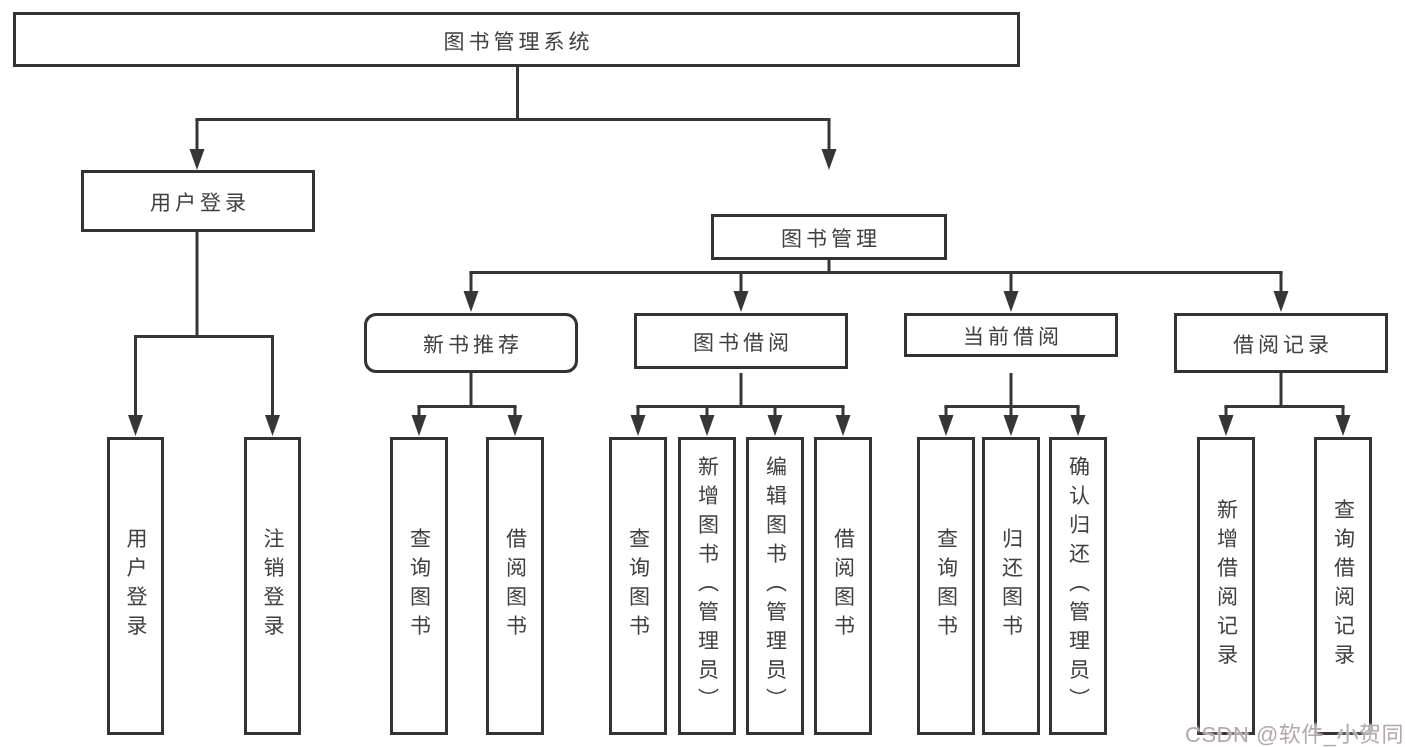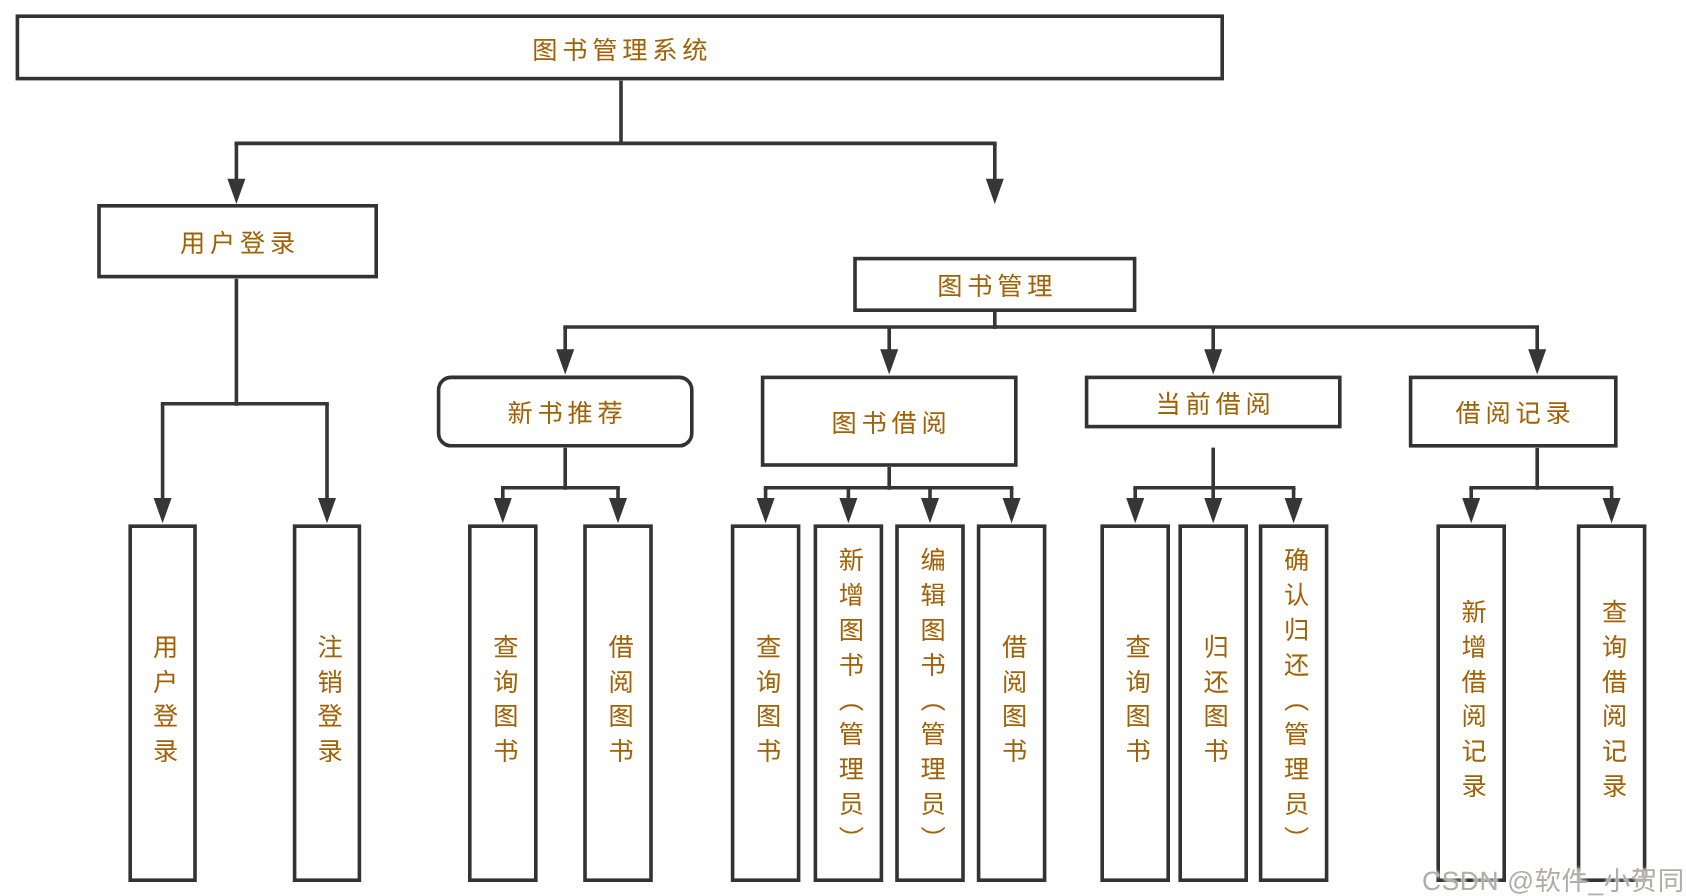--- a/index.html
+++ b/index.html
@@ -6,21 +6,21 @@
   #canvas{
     position:relative;width:1405px;height:747px;background:#ffffff;overflow:hidden;
     font-family:"Liberation Sans","DejaVu Sans",sans-serif;
   }
   #wires{position:absolute;left:0;top:0;width:1405px;height:747px;}
   .cline{stroke:#363636;stroke-width:3;fill:none;}
   .ahead{fill:#363636;stroke:none;}
   .node{
     position:absolute;box-sizing:border-box;background:#ffffff;border:3px solid #333333;
     display:flex;align-items:center;justify-content:center;
-    color:#a16207;font-size:21px;letter-spacing:4px;white-space:nowrap;
+    color:#404040;font-size:21px;letter-spacing:4px;white-space:nowrap;
   }
   .node.leaf span{
     writing-mode:vertical-rl;text-orientation:mixed;
     letter-spacing:8px;line-height:1;
   }
   .node span{text-indent:4px;}
   .node.leaf span{text-indent:0;}
   #watermark{
     position:absolute;left:1185px;top:716px;z-index:20;
     color:#b3aaaa;font-size:22px;letter-spacing:0.5px;white-space:nowrap;
@@ -108,27 +108,27 @@
   <div class="node" style="left:81px;top:170px;width:234px;height:62px;">
     <span>用户登录</span>
   </div>
   <div class="node" style="left:711px;top:170px;width:236px;height:46px;margin-top:44px;">
     <span>图书管理</span>
   </div>
 
   <div class="node" style="left:364px;top:313px;width:214px;height:60px;border-radius:12px;">
     <span>新书推荐</span>
   </div>
-  <div class="node" style="left:634px;top:313px;width:214px;height:76px;">
+  <div class="node" style="left:634px;top:313px;width:214px;height:56px;">
     <span>图书借阅</span>
   </div>
   <div class="node" style="left:904px;top:313px;width:214px;height:44px;">
     <span>当前借阅</span>
   </div>
-  <div class="node" style="left:1174px;top:313px;width:174px;height:60px;">
+  <div class="node" style="left:1174px;top:313px;width:214px;height:60px;">
     <span>借阅记录</span>
   </div>
 
   <div class="node leaf" style="left:107px;top:437px;width:57px;height:298px;">
     <span>用户登录</span>
   </div>
   <div class="node leaf" style="left:244px;top:437px;width:57px;height:298px;">
     <span>注销登录</span>
   </div>
 

